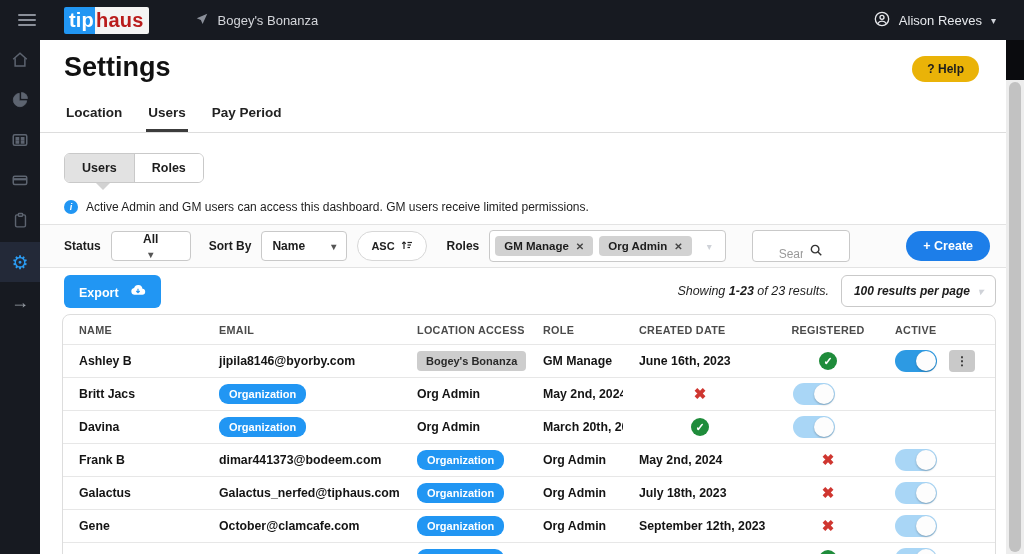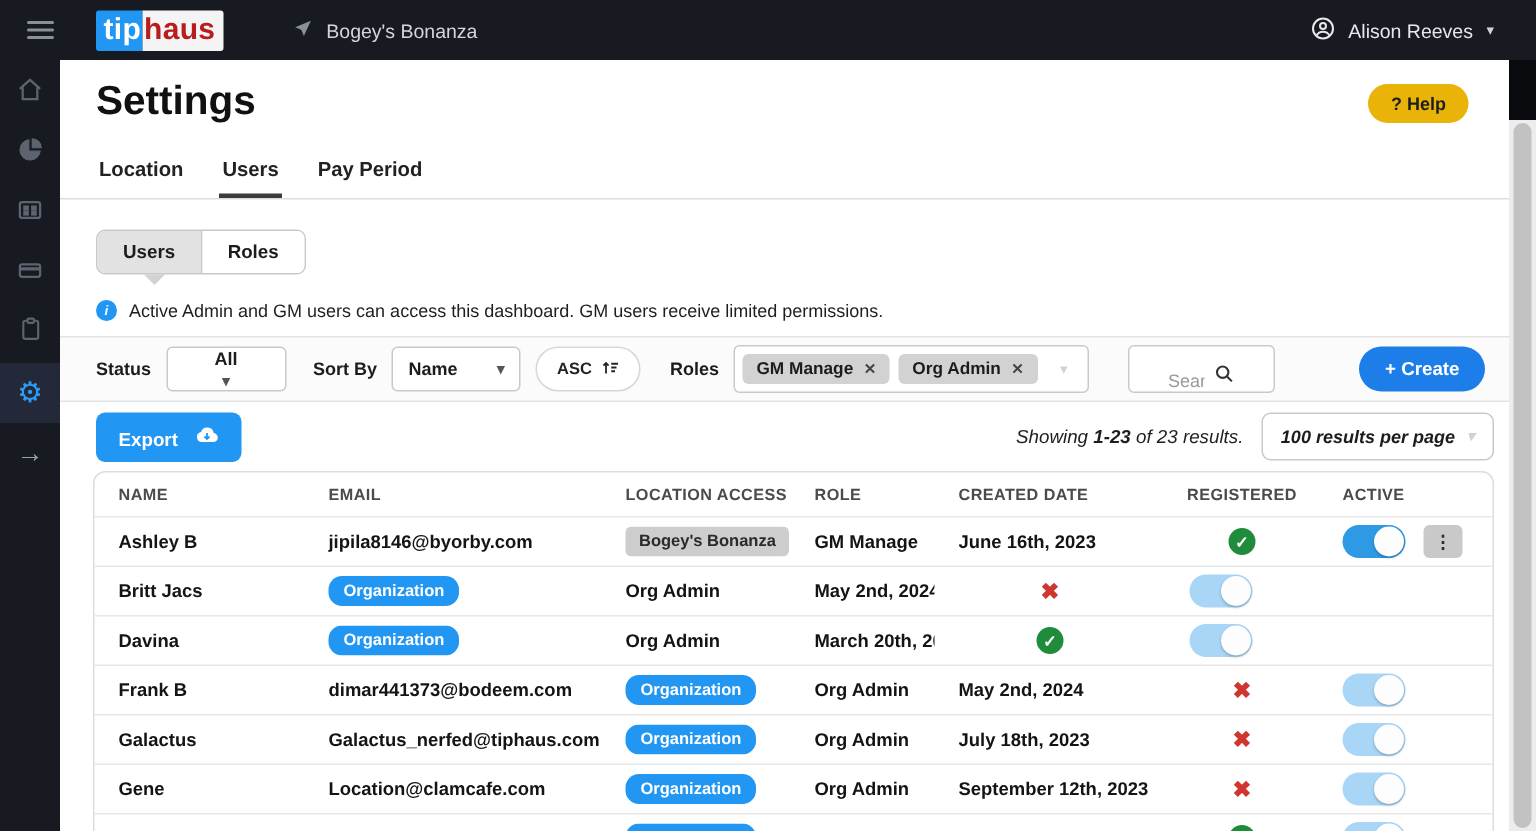--- a/index.html
+++ b/index.html
@@ -353,21 +353,21 @@
     <div class="active-cell">
       <div class="toggle toggle-light">
                   <div class="knob"></div>
                 </div>
 
     </div>
   </div>
 
   <div class="grid-row trow">
     <div class="td">Gene</div>
-    <div class="td">Location@clamcafe.com</div>
+    <div class="td">October@clamcafe.com</div>
     <div class="td"><span class="chip-org">Organization</span></div>
     <div class="td">Org Admin</div>
     <div class="td">September 12th, 2023</div>
     <div class="td center"><span class="reg-no">✖</span></div>
     <div class="active-cell">
       <div class="toggle toggle-light">
                   <div class="knob"></div>
                 </div>
 
     </div>

